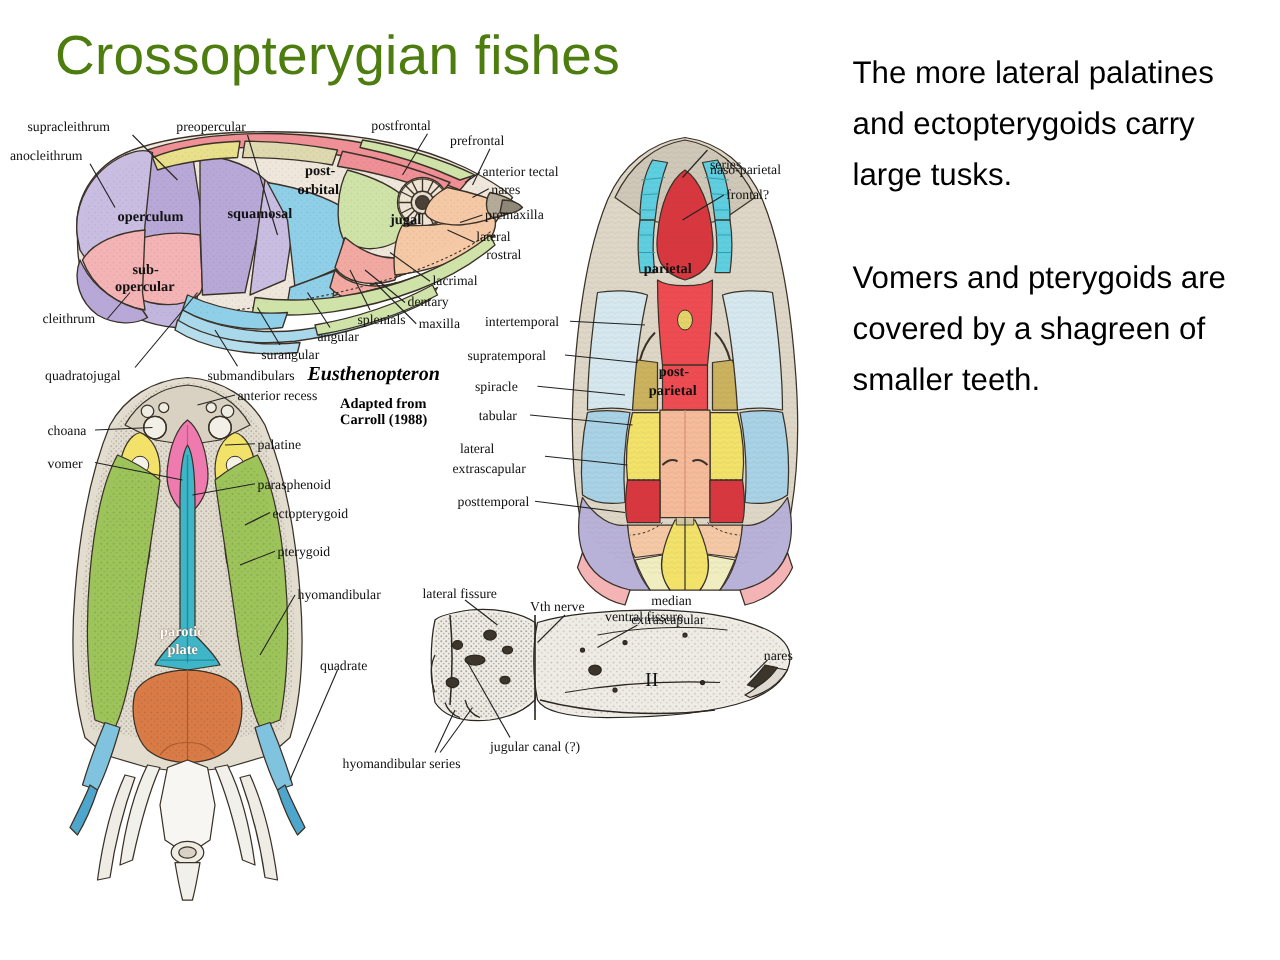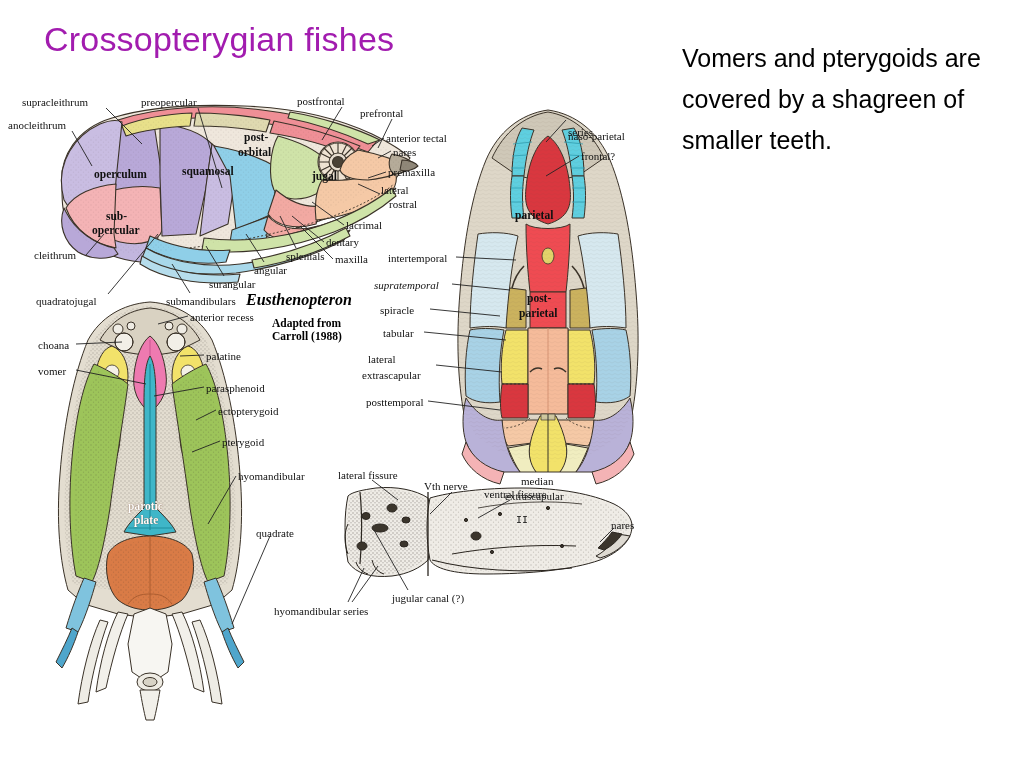--- a/index.html
+++ b/index.html
@@ -5,22 +5,22 @@
   html,body{margin:0;padding:0;}
   body{
     width:1024px;height:768px;background:#ffffff;overflow:hidden;
     font-family:"Liberation Sans",sans-serif;color:#000;
   }
   #slide{position:relative;width:1024px;height:768px;}
 
   
   #slide-title{
     position:absolute;left:44px;top:20px;
-    font-size:34px;font-weight:400;letter-spacing:.2px;
-    color:#a21caf;white-space:nowrap;
+    font-size:44px;font-weight:400;letter-spacing:.2px;
+    color:#4d7c0f;white-space:nowrap;
   }
 
   
   #note-column{
     position:absolute;left:682px;top:38px;width:330px;
     font-size:25px;line-height:41px;color:#000;
   }
   #note-column p{margin:0 0 41px 0;}
   #note-column p:last-child{margin-bottom:0;}
 
@@ -48,20 +48,21 @@
   svg.art{position:absolute;left:0;top:0;overflow:visible;}
 </style>
 </head>
 <body>
 
 <div id="slide">
 
   <div id="slide-title">Crossopterygian fishes</div>
 
   <div id="note-column">
+    <p>The more lateral palatines and ectopterygoids carry large tusks.</p>
     <p>Vomers and pterygoids are covered by a shagreen of smaller teeth.</p>
   </div>
 
   <div id="figure">
 
     <svg class="art" width="670" height="640" viewBox="0 0 670 640">
       <defs>
         <pattern id="stipple" width="5" height="5" patternUnits="userSpaceOnUse">
           <circle cx="1" cy="1" r="0.7" fill="#3a3228" opacity=".5"></circle>
           <circle cx="3.5" cy="3.2" r="0.6" fill="#3a3228" opacity=".4"></circle>
@@ -484,40 +485,40 @@
     <div class="fig-label" style="left:238px; top:386px;">hyomandibular</div>
     <div class="fig-label" style="left:256px; top:443px;">quadrate</div>
 
     <div class="bone-label light" style="left:128px; top:416px;">parotic</div>
     <div class="bone-label light" style="left:134px; top:430px;">plate</div>
 
     <div class="fig-label" style="left:568px; top:26px;margin-top:20px;">naso-parietal</div>
     <div class="fig-label" style="left:568px; top:42px;">series</div>
     <div class="fig-label" style="left:581px; top:66px;">frontal?</div>
     <div class="fig-label" style="left:388px; top:168px;">intertemporal</div>
-    <div class="fig-label" style="left:374px; top:195px;font-style:italic;">supratemporal</div>
+    <div class="fig-label" style="left:374px; top:195px;">supratemporal</div>
     <div class="fig-label" style="left:380px; top:220px;">spiracle</div>
     <div class="fig-label" style="left:383px; top:243px;">tabular</div>
     <div class="fig-label" style="left:368px; top:269px;">lateral</div>
     <div class="fig-label" style="left:362px; top:285px;">extrascapular</div>
     <div class="fig-label" style="left:366px; top:312px;">posttemporal</div>
     <div class="fig-label" style="left:521px; top:391px;">median</div>
     <div class="fig-label" style="left:505px; top:406px;">extrascapular</div>
 
     <div class="bone-label" style="left:515px; top:125px;">parietal</div>
     <div class="bone-label" style="left:527px; top:208px;">post-</div>
     <div class="bone-label" style="left:519px; top:223px;">parietal</div>
 
     <div class="fig-label" style="left:338px; top:385px;">lateral fissure</div>
     <div class="fig-label" style="left:424px; top:396px;">Vth nerve</div>
     <div class="fig-label" style="left:484px; top:404px;">ventral fissure</div>
     <div class="fig-label" style="left:611px; top:435px;">nares</div>
     <div class="fig-label" style="left:392px; top:508px;">jugular canal (?)</div>
     <div class="fig-label" style="left:274px; top:521px;">hyomandibular series</div>
-    <div class="fig-label" style="left:516px; top:431px; font-size:10px;font-family:Liberation Mono, monospace;">II</div>
+    <div class="fig-label" style="left:516px; top:455px; font-size:16px;">II</div>
 
     <svg class="art" width="670" height="640" viewBox="0 0 670 640" stroke="#222" stroke-width="0.9" fill="none">
 
       <line x1="106" y1="24" x2="142" y2="60"></line>
       <line x1="72" y1="47" x2="92" y2="82"></line>
       <line x1="198" y1="24" x2="222" y2="104"></line>
       <line x1="342" y1="23" x2="322" y2="56"></line>
       <line x1="392" y1="35" x2="378" y2="64"></line>
       <line x1="384" y1="54" x2="372" y2="62"></line>
       <line x1="391" y1="67" x2="378" y2="74"></line>

